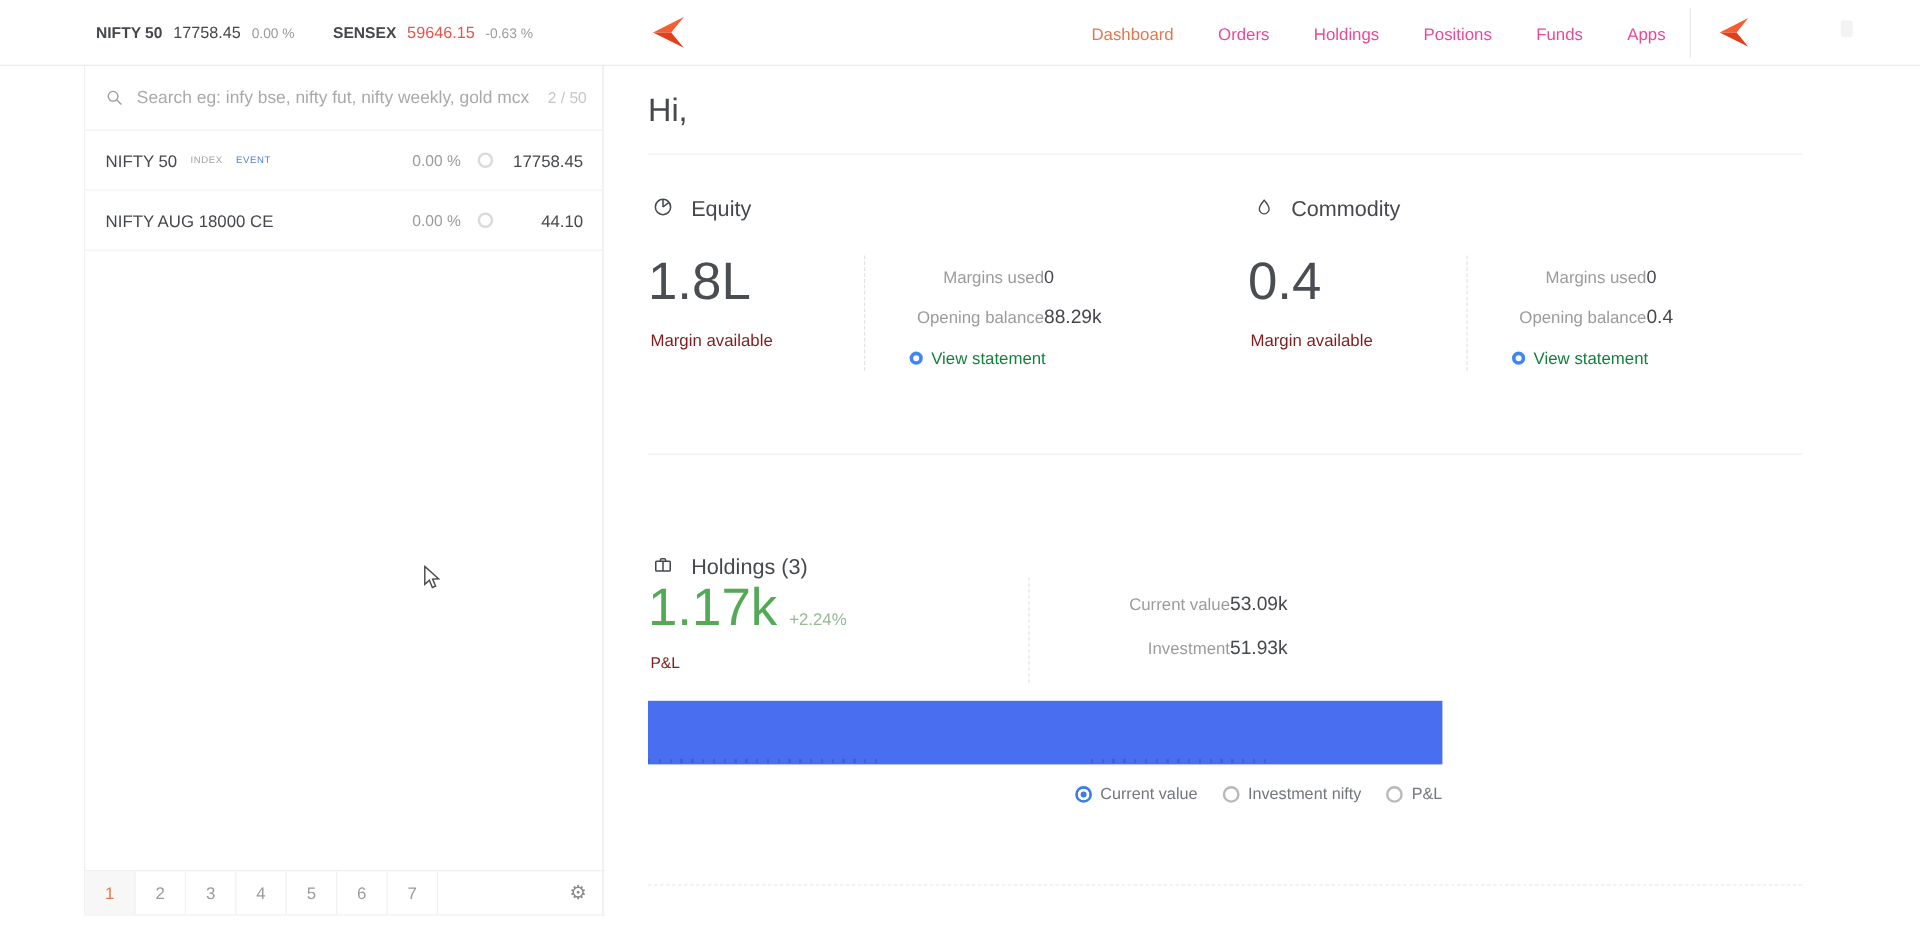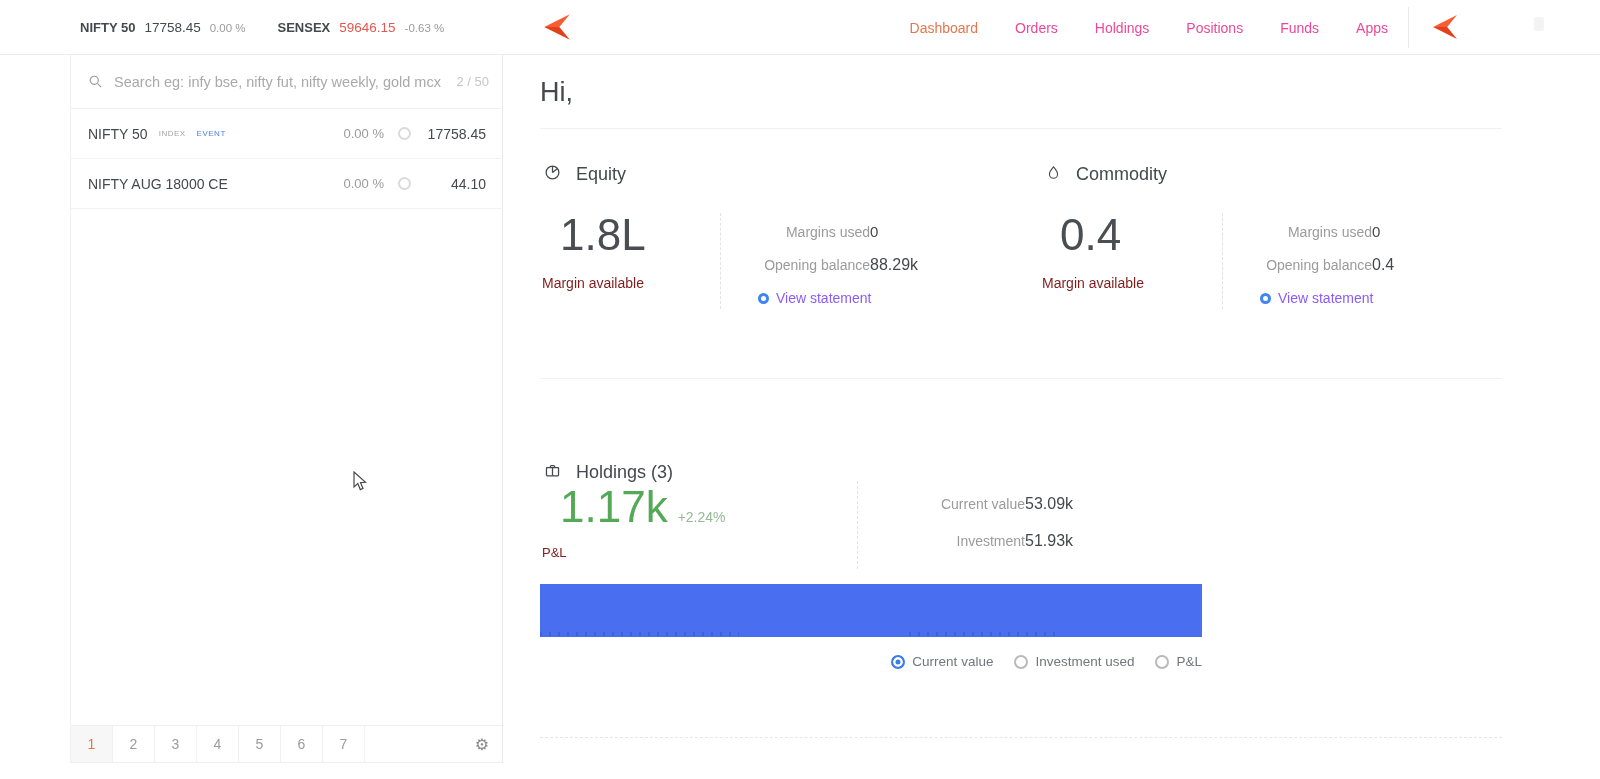--- a/index.html
+++ b/index.html
@@ -55,30 +55,30 @@
 
   
   .main{position:absolute;left:488px;top:55px;width:1112px;height:724px;}
   .greeting{position:absolute;left:52px;top:22px;font-size:27px;color:#45484c;font-weight:400;text-align:right;}
   .hr1{position:absolute;left:52px;top:73px;width:962px;border-top:1px solid #f1f1f1;}
   .hr2{position:absolute;left:52px;top:323px;width:962px;border-top:1px solid #f1f1f1;}
   .hr3{position:absolute;left:52px;top:682px;width:962px;border-top:1px dashed #e6e6e6;}
 
   .sec-head{position:absolute;display:flex;gap:15px;}
   .sec-title{font-size:18px;color:#45484c;}
-  .bignum{position:absolute;font-size:44px;font-weight:300;color:#4a4d52;line-height:1;margin-left:20px;}
+  .bignum{position:absolute;font-size:44px;font-weight:300;color:#4a4d52;line-height:1;}
   .bignum.green{color:#54a957;}
   .biglabel{position:absolute;font-size:14px;color:#7f1d1d;}
   .vdiv{position:absolute;width:0;border-left:1px dashed #e3e3e3;}
   .drow{display:flex;align-items:baseline;margin-bottom:16px;}
   .dlabel{font-size:14px;color:#9b9b9b;display:inline-block;width:112px;text-align:right;}
   .dlabel.wide{width:120px;}
   .dval{font-size:15px;color:#45484c;}
   .dval.big{font-size:16px;}
-  .stmt{display:flex;align-items:center;font-size:14px;color:#8b5cf6;cursor:pointer;margin-top:6px;}
+  .stmt{display:flex;align-items:center;font-size:14px;color:#15803d;cursor:pointer;margin-top:6px;}
   .stmt-dot{width:11px;height:11px;border-radius:50%;border:3.5px solid #4184f3;
             box-sizing:border-box;background:#fff;margin-right:7px;}
   .pnl-pct{font-size:14px;color:#96b996;margin-left:10px;font-weight:400;}
   .bar{position:absolute;left:52px;top:529px;width:662px;height:53px;background:#4a6ef0;}
   .bar-ticks{position:absolute;left:0;bottom:1px;width:100%;height:4px;opacity:.35;
       background:repeating-linear-gradient(90deg,#2b49b8 0 2px,transparent 2px 9px);
       -webkit-mask-image:linear-gradient(90deg,#000 0 30%,transparent 30% 55%,#000 55% 78%,transparent 78%);
               mask-image:linear-gradient(90deg,#000 0 30%,transparent 30% 55%,#000 55% 78%,transparent 78%);}
   .radios{position:absolute;left:52px;top:599px;width:662px;display:flex;justify-content:flex-end;
           gap:21px;font-size:13.5px;color:#73767b;align-items:center;}
@@ -260,21 +260,21 @@
       <div class="bar-ticks"></div>
     </div>
 
     <div class="radios">
       <span class="radio-opt">
         <span class="rdot sel"></span>
         <span>Current value</span>
       </span>
       <span class="radio-opt">
         <span class="rdot"></span>
-        <span>Investment used</span>
+        <span>Investment nifty</span>
       </span>
       <span class="radio-opt">
         <span class="rdot"></span>
         <span>P&amp;L</span>
       </span>
     </div>
 
     <div class="hr3"></div>
   </div>
 

